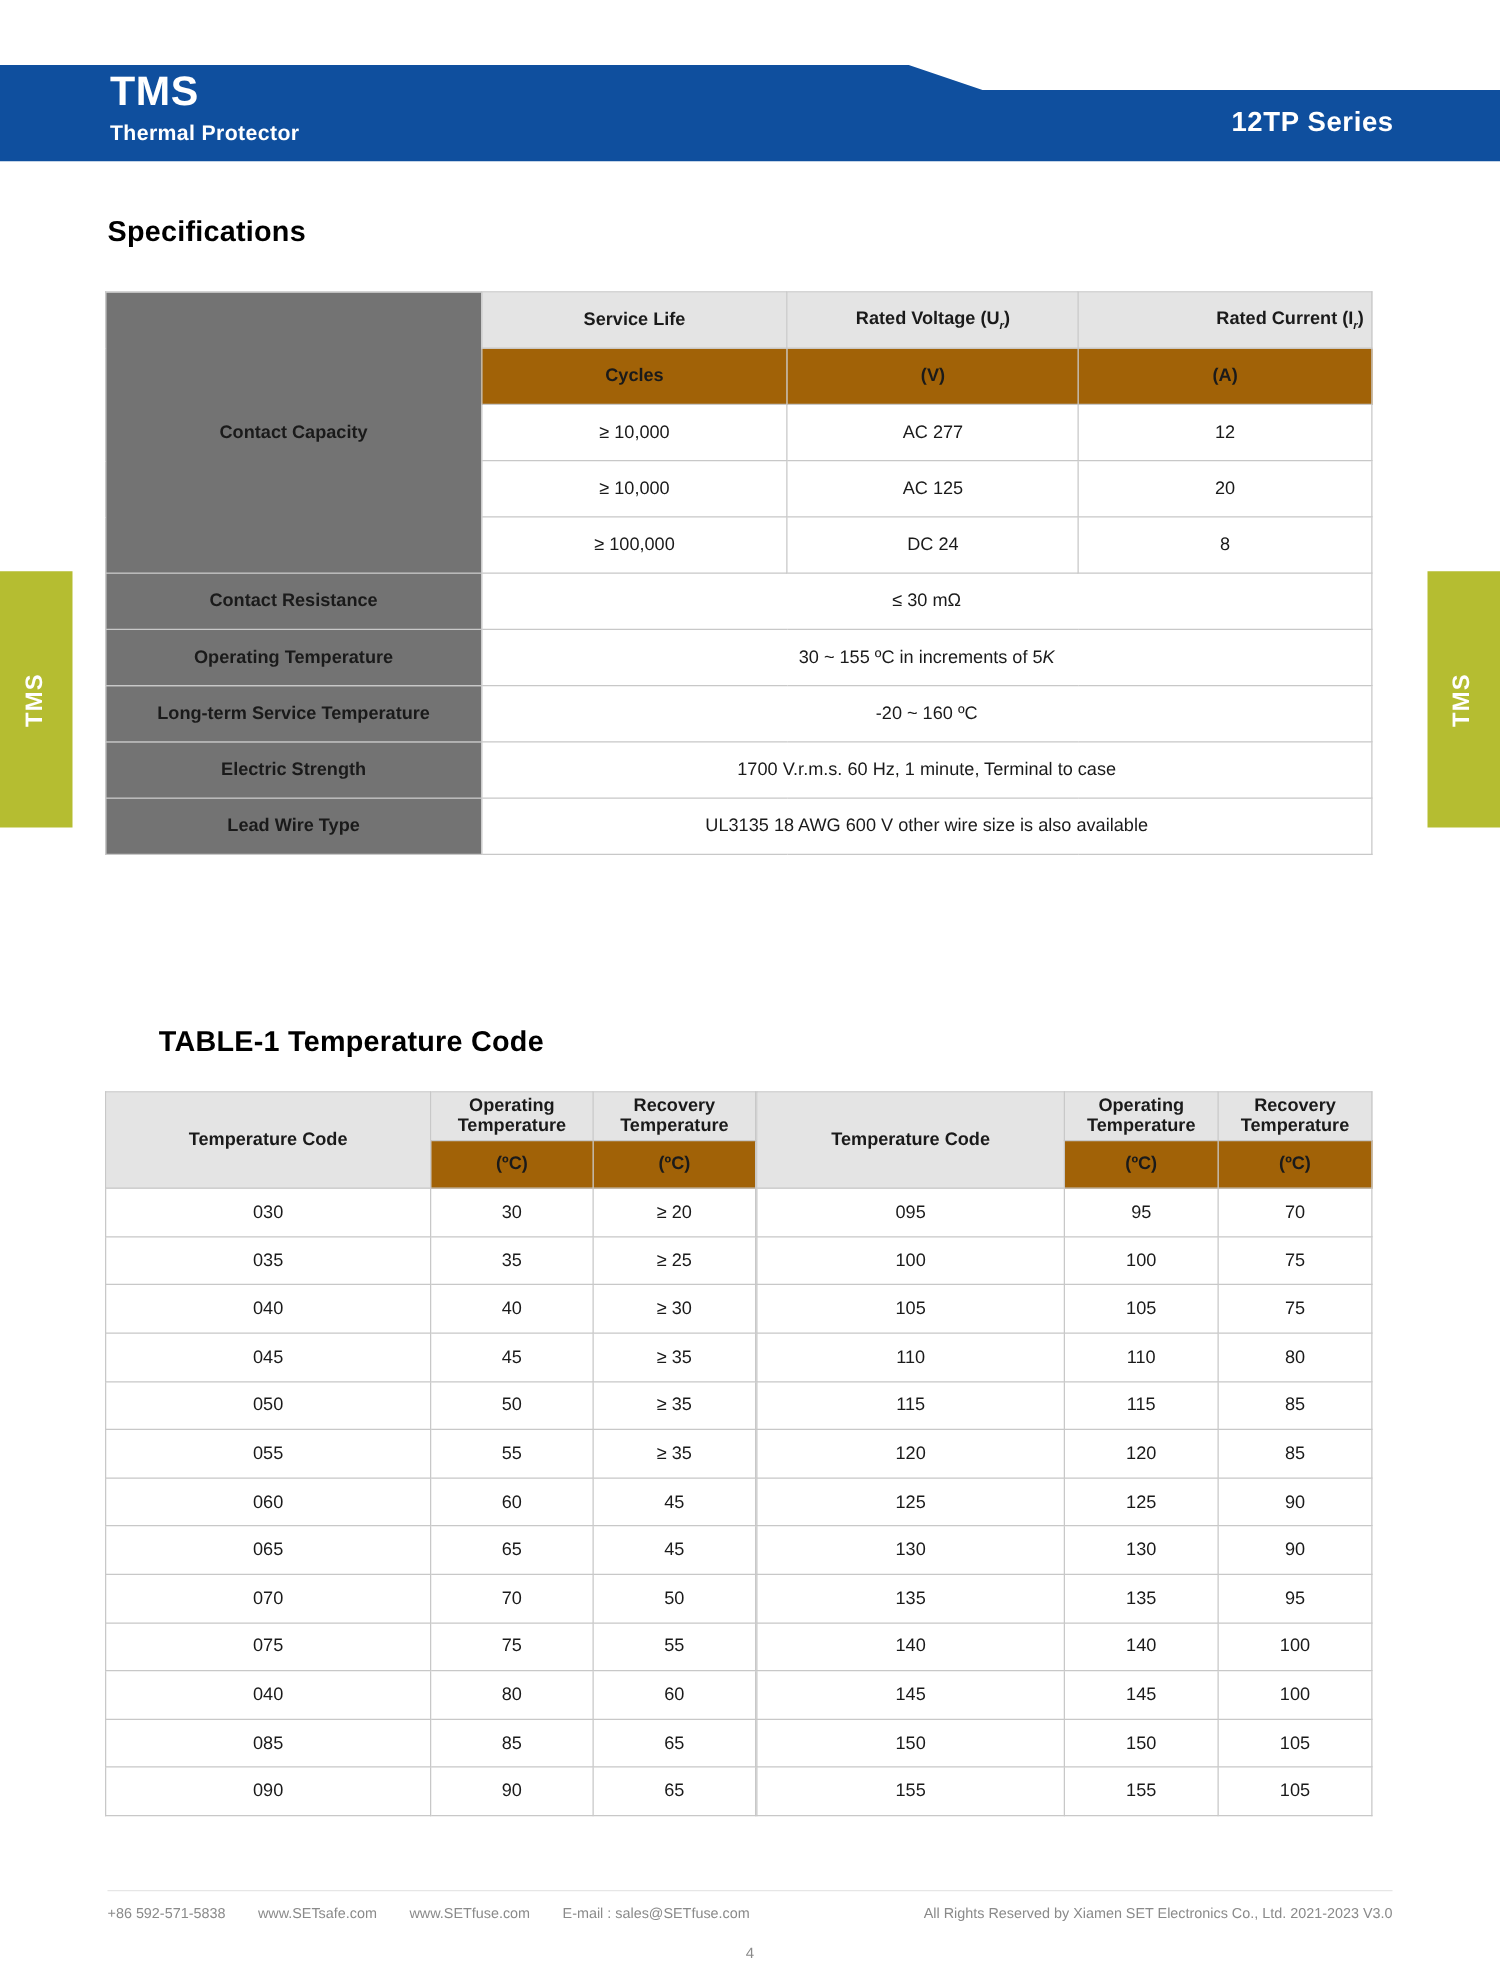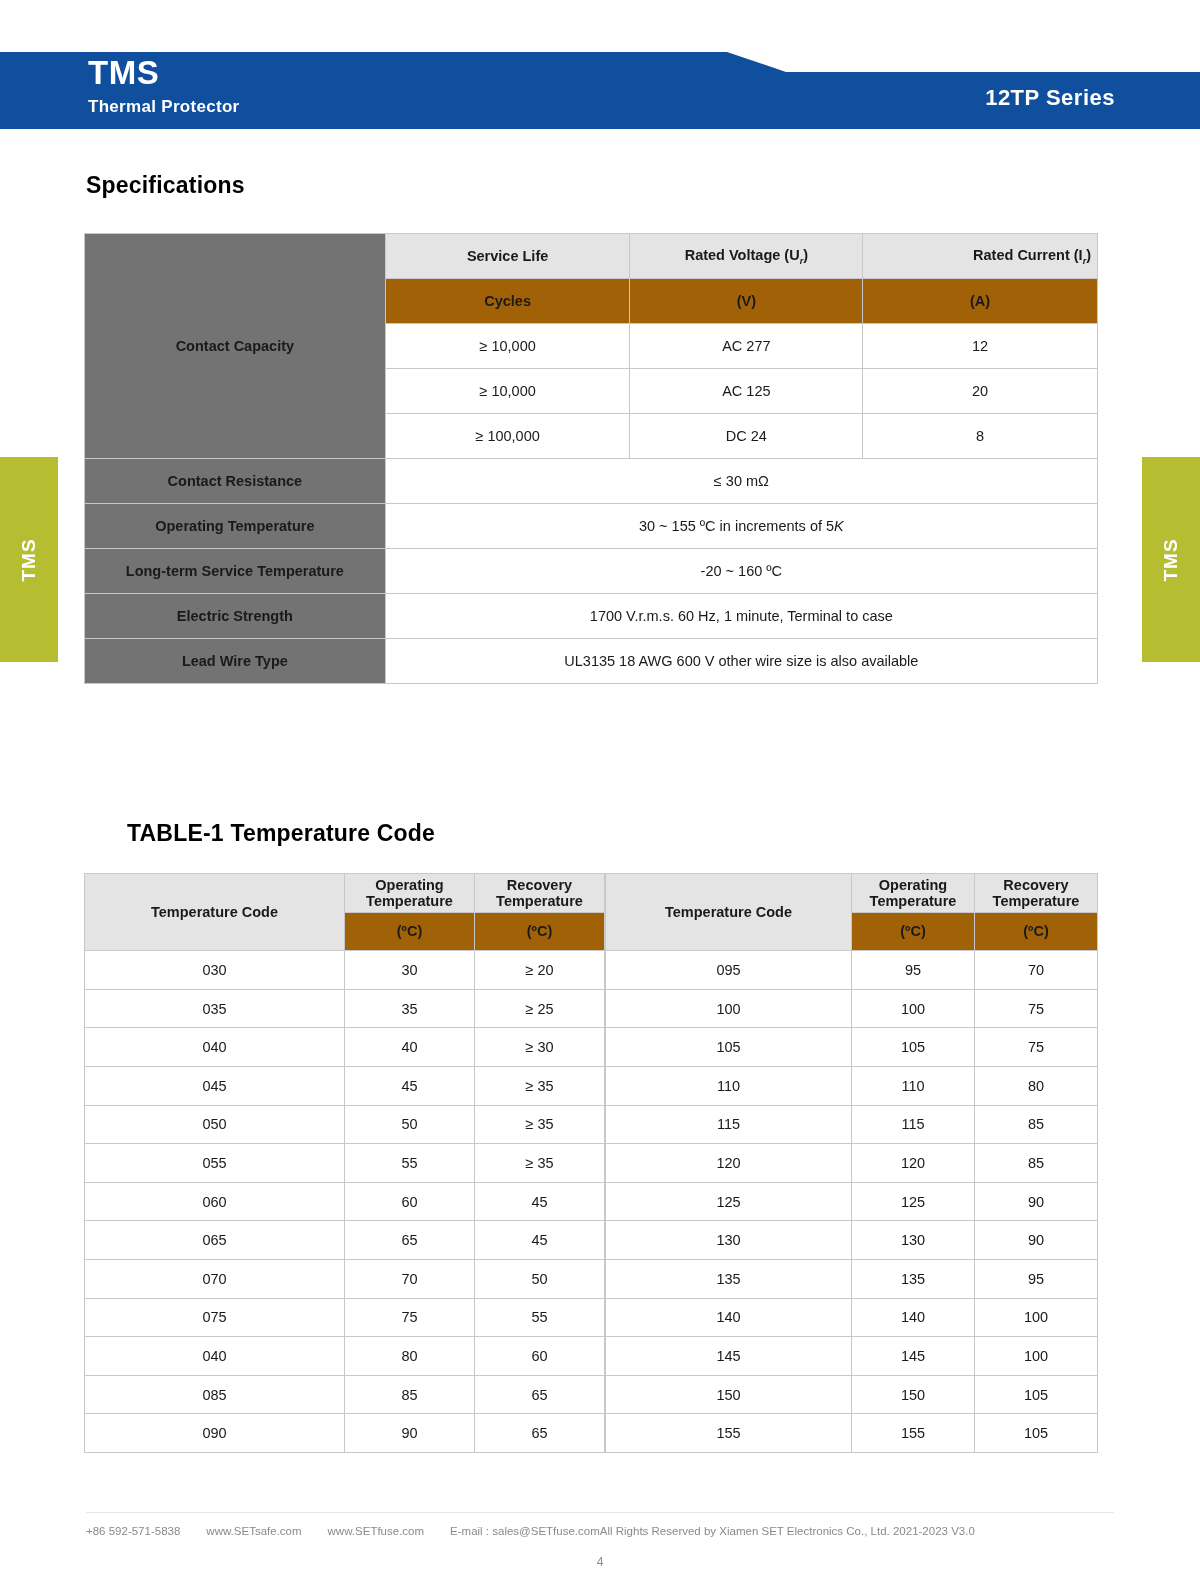--- a/index.html
+++ b/index.html
@@ -89,21 +89,21 @@
   .tc-table td { height: 38.6px; }
   .tc-table td.code  { width: 50%; }
   .tc-table td.op    { width: 25%; }
   .tc-table td.rec   { width: 25%; }
 
   
   .footer { position: absolute; left: 0; top: 1512px; width: 1200px; }
   .footer-rule { position: absolute; left: 86px; top: 0; width: 1028px; height: 1px; background: #e6e6e6; }
   .footer-row {
     position: absolute; left: 86px; top: 13px; width: 1028px;
-    display: flex; align-items: baseline;
+    display: flex; justify-content: space-between; align-items: baseline;
   }
   .footer-left { display: flex; gap: 26px; }
   .footer-left span, .footer-right {
     font-size: 11.5px; color: #8a8a8a; white-space: nowrap;
   }
   .page-num {
     position: absolute; left: 0; top: 43px; width: 1200px; text-align: center;
     font-size: 12px; color: #8a8a8a;
   }
 </style>

